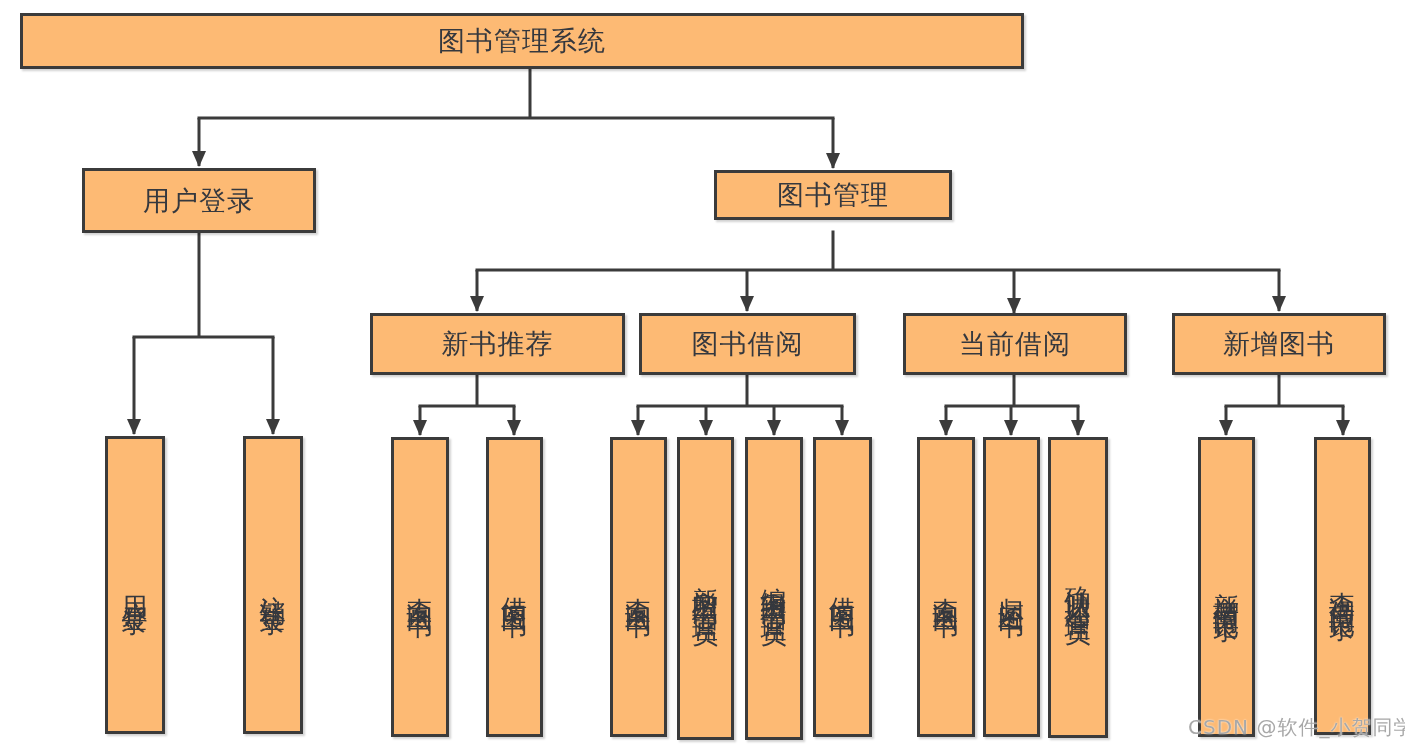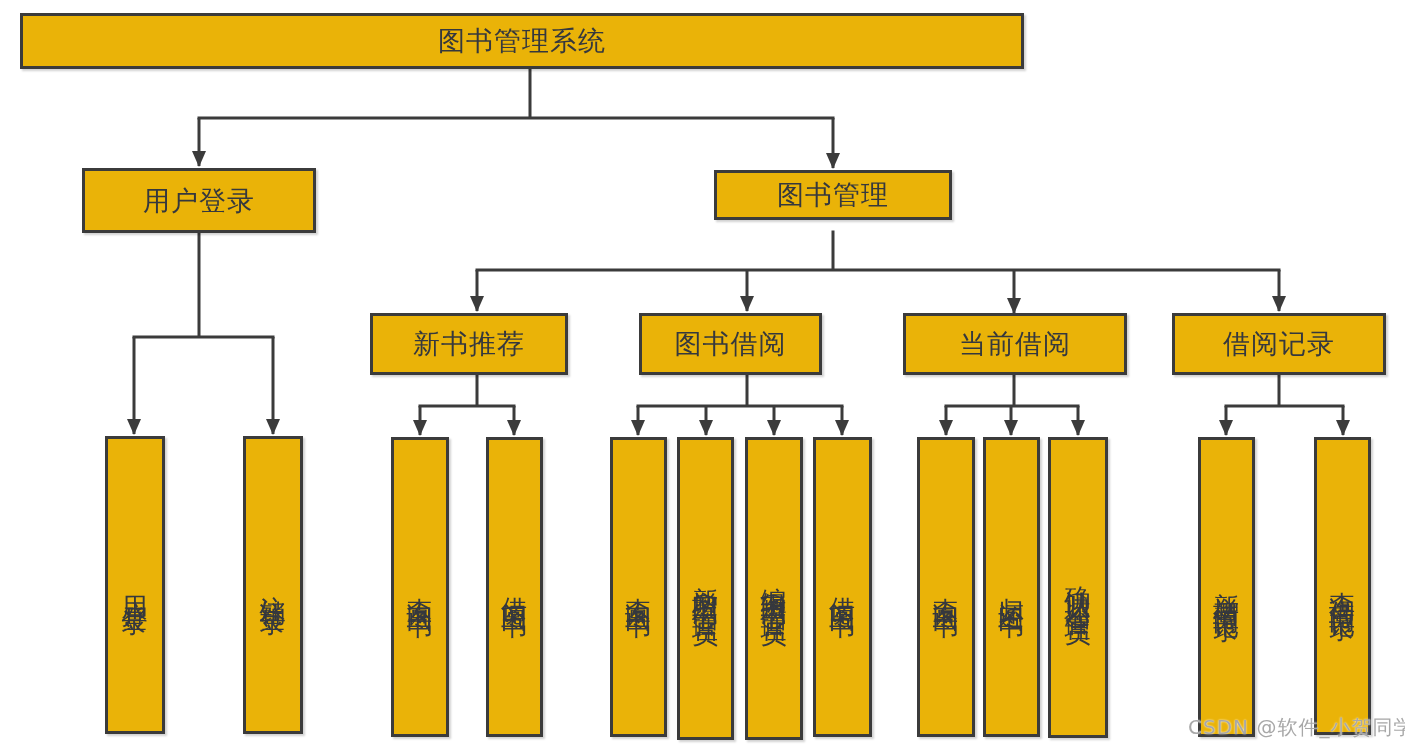--- a/index.html
+++ b/index.html
@@ -7,21 +7,21 @@
     position:relative;
     width:1405px;height:747px;
     background:#ffffff;
     font-family:"DejaVu Sans","Liberation Sans",sans-serif;
     overflow:hidden;
   }
   .connectors{position:absolute;left:0;top:0;}
   .box{
     position:absolute;
     box-sizing:border-box;
-    background:#eab308;
+    background:#fdba74;
     border:3px solid #3b3b3b;
     display:flex;align-items:center;justify-content:center;
     box-shadow:2px 2px 2px rgba(0,0,0,0.18);
   }
   .h-label{
     font-size:27px;
     color:#35383e;
     letter-spacing:1px;
     white-space:nowrap;
   }
@@ -98,31 +98,31 @@
     <span class="h-label">图书管理系统</span>
   </div>
 
   <div class="box" style="left:82px;top:168px;width:234px;height:65px;">
     <span class="h-label">用户登录</span>
   </div>
   <div class="box" style="left:714px;top:170px;width:238px;height:50px;">
     <span class="h-label">图书管理</span>
   </div>
 
-  <div class="box" style="left:370px;top:313px;width:198px;height:62px;">
+  <div class="box" style="left:370px;top:313px;width:255px;height:62px;">
     <span class="h-label">新书推荐</span>
   </div>
-  <div class="box" style="left:639px;top:313px;width:183px;height:62px;">
+  <div class="box" style="left:639px;top:313px;width:217px;height:62px;">
     <span class="h-label">图书借阅</span>
   </div>
   <div class="box" style="left:903px;top:313px;width:224px;height:62px;">
     <span class="h-label">当前借阅</span>
   </div>
   <div class="box" style="left:1172px;top:313px;width:214px;height:62px;">
-    <span class="h-label">借阅记录</span>
+    <span class="h-label">新增图书</span>
   </div>
 
   <div class="box" style="left:105px;top:436px;width:60px;height:298px;">
     <span class="v-label">用户登录</span>
   </div>
   <div class="box" style="left:243px;top:436px;width:60px;height:298px;">
     <span class="v-label">注销登录</span>
   </div>
 
   <div class="box" style="left:391px;top:437px;width:58px;height:300px;">

